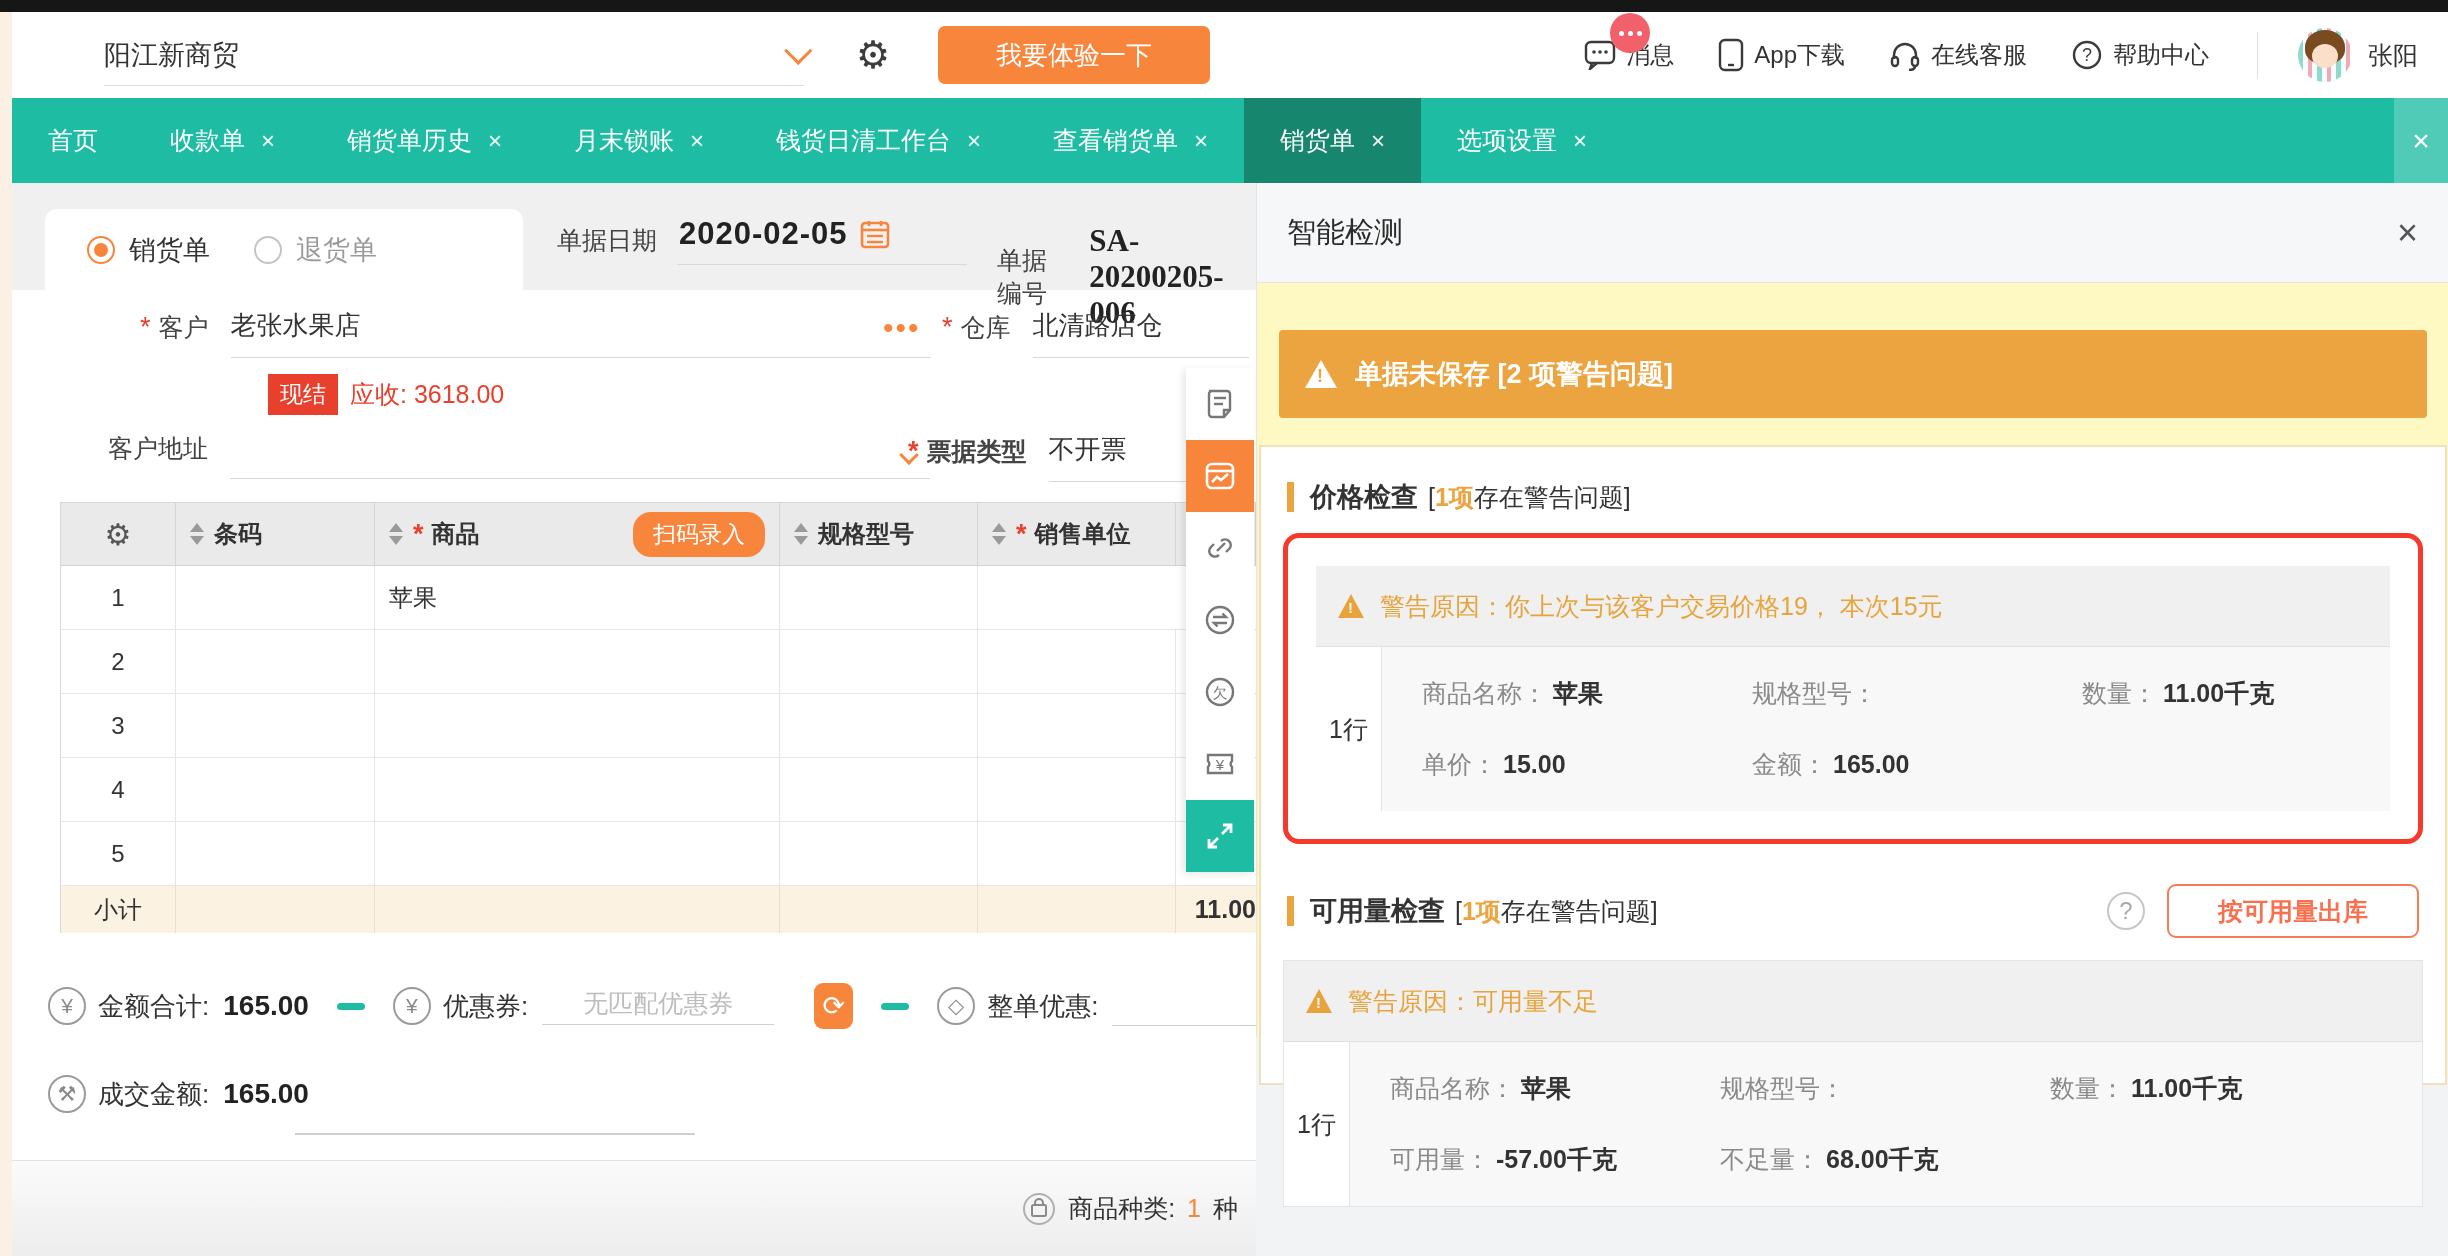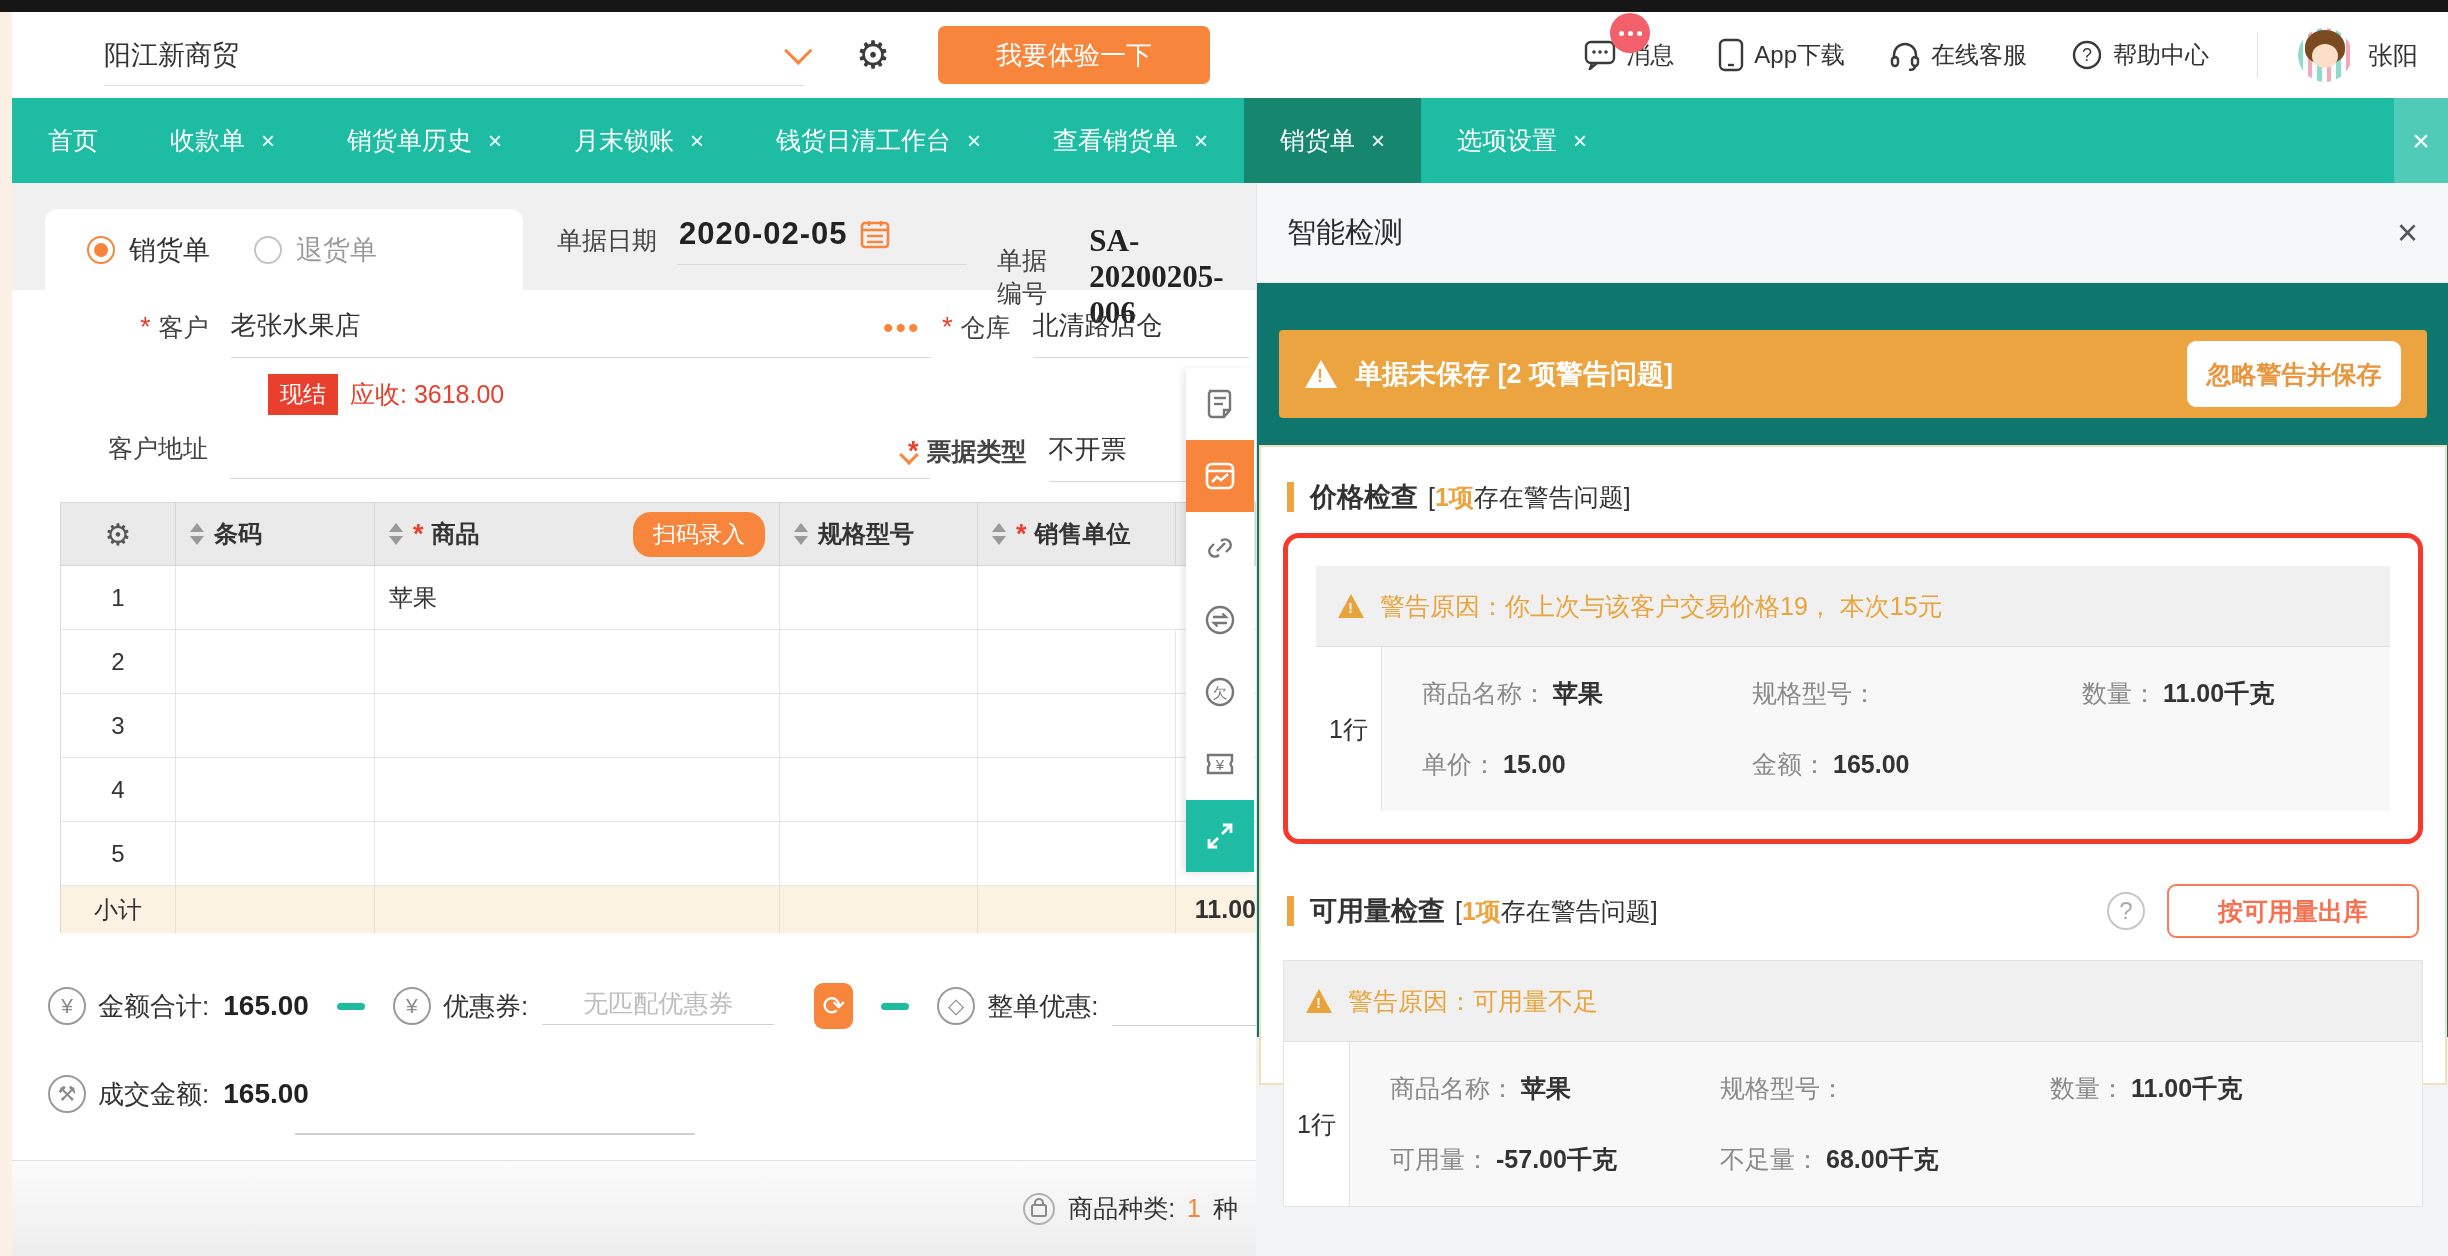--- a/index.html
+++ b/index.html
@@ -99,21 +99,21 @@
   .disc-line { width:170px; border-bottom:1px solid #CFCFCF; height:40px; }
   .totals2 { position:absolute; left:36px; top:892px; display:flex; align-items:center; }
   .t2-underline { position:absolute; left:283px; top:950px; width:400px; border-bottom:2px solid #CFCFCF; }
 
   
   .statusbar { position:absolute; left:0; bottom:0; width:1244px; height:96px; background:linear-gradient(#FBFBFB,#EDEDED); border-top:1px solid #E2E2E2; display:flex; align-items:center; justify-content:flex-end; padding-right:18px; }
   .sku { display:flex; align-items:center; gap:12px; font-size:25px; color:#333; }
   .sku .num { color:#F8853C; }
 
   
-  .panel { position:absolute; left:1256px; top:183px; width:1192px; height:854px; background:#0f766e; border-left:1px solid #E2E4E6; }
+  .panel { position:absolute; left:1256px; top:183px; width:1192px; height:854px; background:#fef9c3; border-left:1px solid #E2E4E6; }
   .panel-header { height:100px; background:#F6F7F8; border-bottom:1px solid #E3E5E7; display:flex; align-items:center; padding:0 30px; }
   .panel-title { font-size:29px; color:#2b2b2b; }
   .panel-close { margin-left:auto; font-size:36px; color:#555; cursor:pointer; line-height:1; }
   .banner { position:absolute; left:22px; top:147px; width:1148px; height:88px; background:#EBA43F; border-radius:4px; display:flex; align-items:center; padding:0 26px; }
   .warn-tri { width:0; height:0; border-left:16px solid transparent; border-right:16px solid transparent; border-bottom:28px solid #fff; position:relative; margin-right:18px; flex:none; }
   .warn-tri::after { content:"!"; position:absolute; left:-4px; top:6px; color:#EBA43F; font-size:18px; font-weight:bold; }
   .banner-text { color:#fff; font-size:27px; font-weight:600; }
   .banner-btn { margin-left:auto; width:214px; height:66px; background:#fff; border:none; border-radius:9px; color:#E8953C; font-size:25px; font-weight:600; cursor:pointer; }
   .container { position:absolute; left:2px; top:262px; width:1188px; height:640px; background:#fff; border:2px solid #F3DFBB; }
   .sec-title { display:flex; align-items:center; margin:32px 26px 0 26px; }
@@ -468,21 +468,20 @@
 
 <aside class="panel">
   <div class="panel-header">
     <span class="panel-title">智能检测</span>
     <span class="panel-close">×</span>
   </div>
 
   <div class="banner">
     <span class="warn-tri"></span>
     <span class="banner-text">单据未保存 [2 项警告问题]</span>
-    <button class="banner-btn">忽略警告并保存</button>
   </div>
 
   <div class="container">
 
     <div class="sec-title">
       <span class="sec-bar"></span>
       <span class="sec-name">价格检查</span>
       <span class="sec-bracket"><span>[</span><span class="cnt">1项</span><span>存在警告问题]</span></span>
     </div>
     <div class="redbox">

